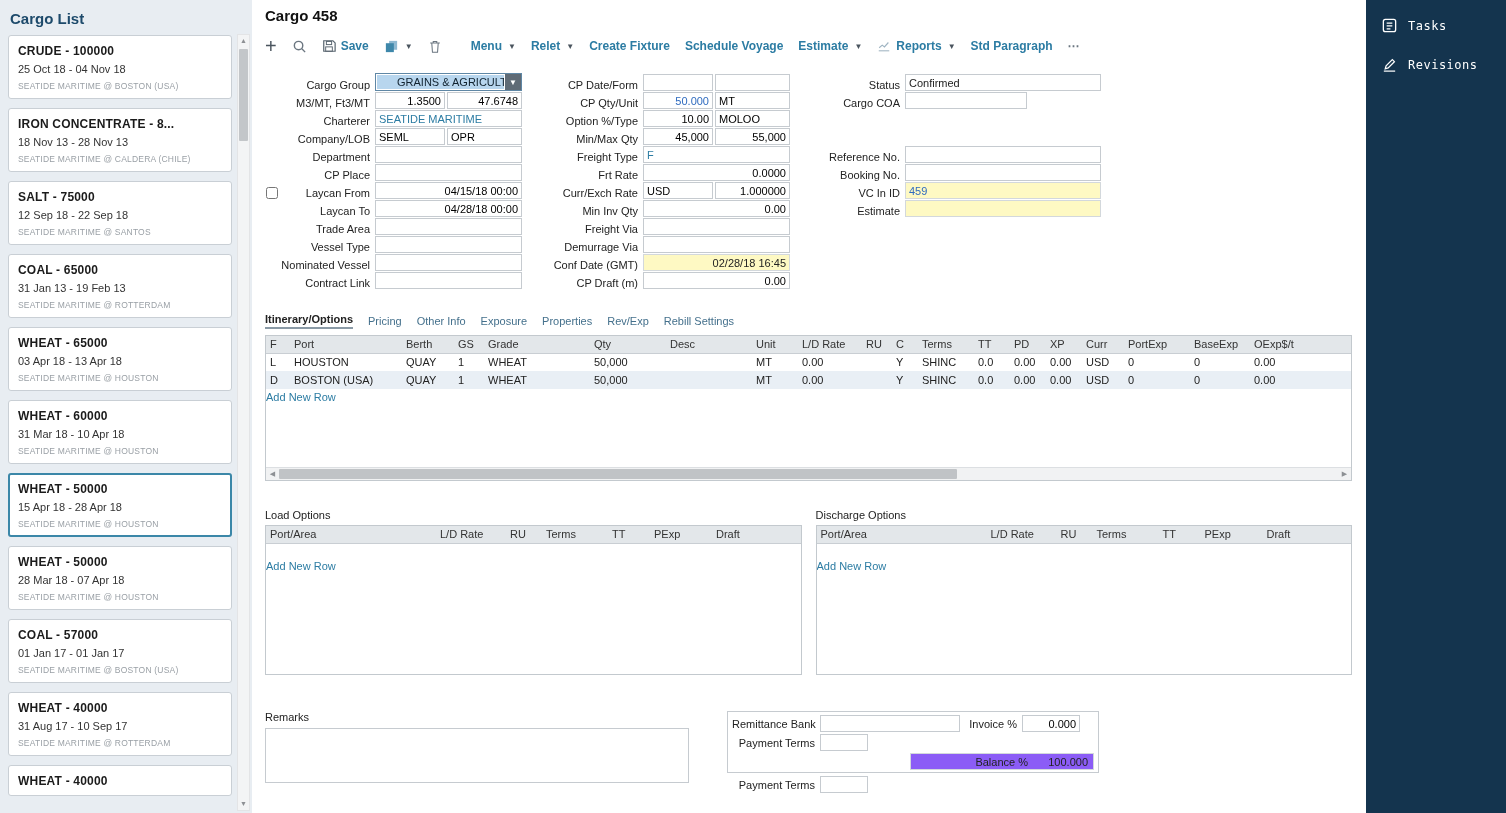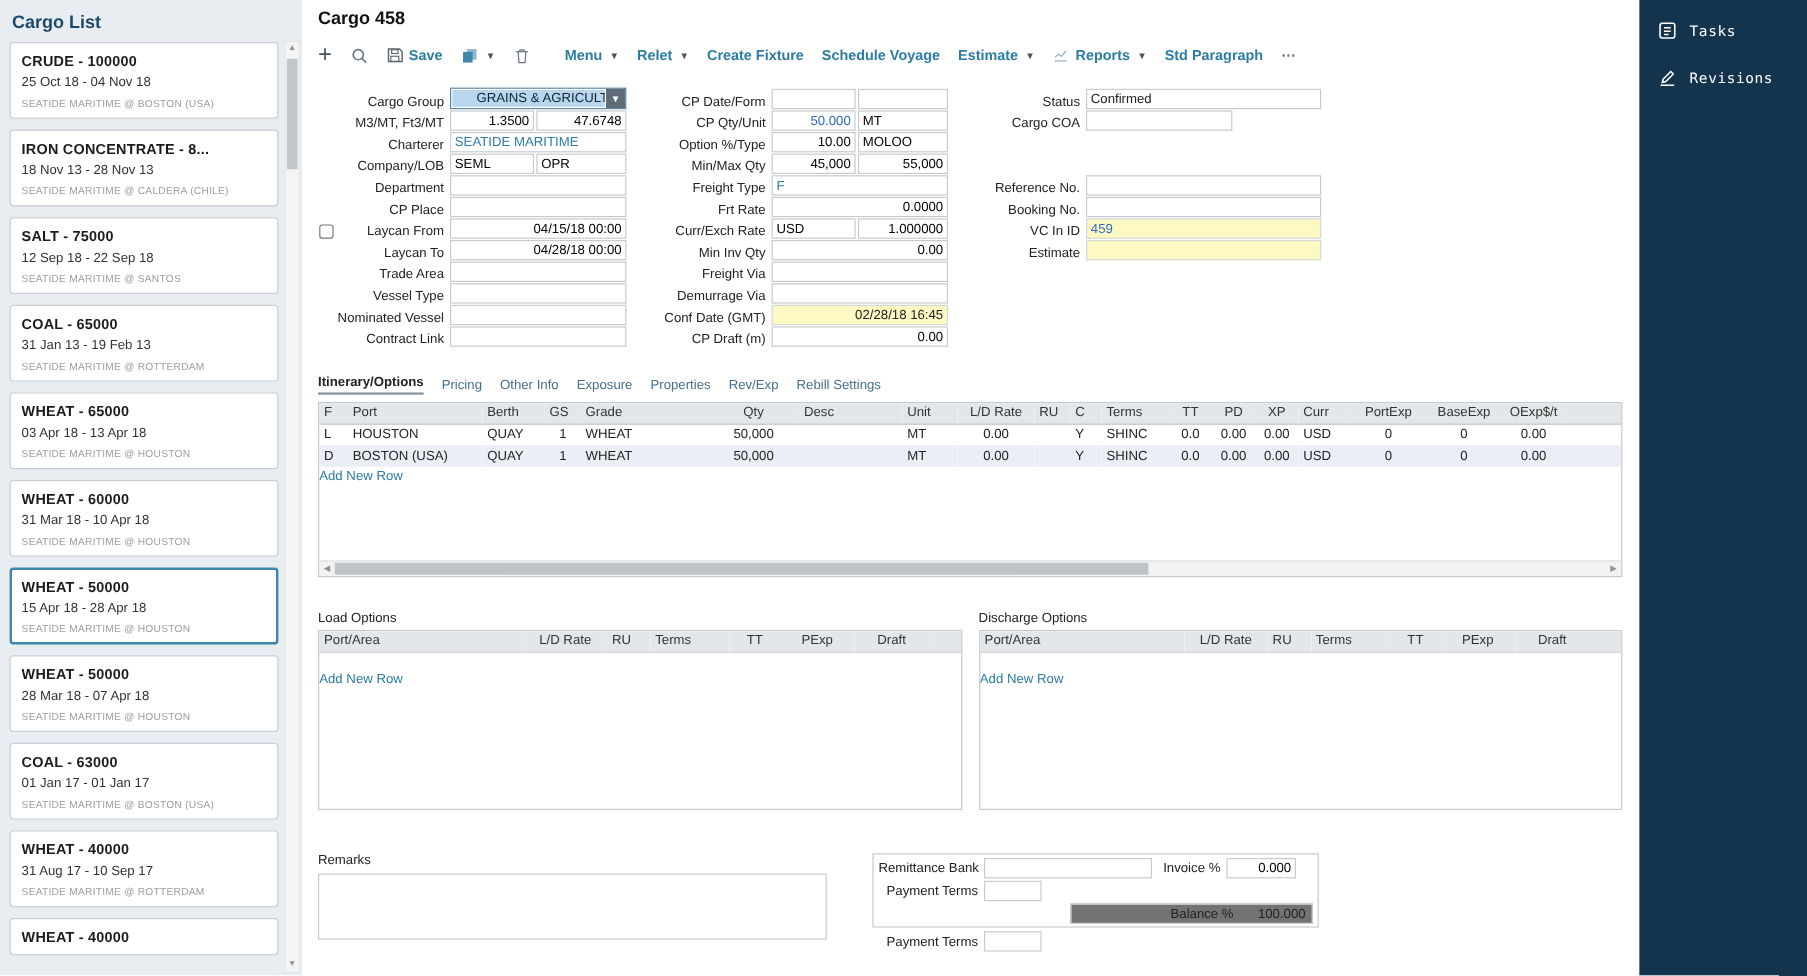--- a/index.html
+++ b/index.html
@@ -64,21 +64,21 @@
   
   .tabs{display:flex;gap:15px;margin-bottom:6px;align-items:flex-end}
   .tab{color:#44708c;cursor:pointer;padding-bottom:2px}
   .tab.active{color:#222;font-weight:bold;border-bottom:2px solid #8a9aa6}
 
   
   .itin-box{border:1px solid #c3c9ce;height:146px;position:relative;margin-bottom:28px;overflow:hidden}
   table.grid{border-collapse:collapse;width:100%;table-layout:fixed;font-size:11px}
   table.grid th{background:#e3e7ea;font-weight:normal;color:#333;height:17px;padding:0 4px;text-align:left;border-bottom:1px solid #c9ced3;overflow:hidden;white-space:nowrap}
   table.grid td{height:18px;padding:0 4px;overflow:hidden;white-space:nowrap}
-  table.grid .r{text-align:center}
+  table.grid .r{text-align:left}
   tr.alt{background:#e9eff5}
   .addrow{color:#2c7ca3;text-align:left;margin-top:2px;cursor:pointer}
   .hscroll{position:absolute;left:0;right:0;bottom:0;height:13px;background:#f1f2f3;border-top:1px solid #dcdfe2;display:flex;align-items:center}
   .hscroll .arr{width:13px;text-align:center;font-size:7px;color:#8d9094;cursor:pointer;user-select:none}
   .hscroll .track{flex:1;height:100%;position:relative}
   .hscroll .thumb{position:absolute;left:0;top:1px;height:10px;width:64%;background:#c0c3c6;border-radius:1px;cursor:grab}
 
   
   .opt-row{display:flex;gap:14px;margin-bottom:36px}
   .opt{flex:1;min-width:0}
@@ -87,21 +87,21 @@
 
   
   .bottom{display:flex;align-items:flex-start}
   .remarks{width:424px}
   .remarks .lbl{margin-bottom:5px}
   .remarks textarea{width:100%;height:55px;border:1px solid #c6cbd0;resize:none;font-family:"Liberation Sans",sans-serif;font-size:11px;padding:3px;outline:none}
   .billing{margin-left:38px;width:372px}
   .brow{display:flex;align-items:center;height:17px;margin-bottom:2px}
   .blabel{text-align:right;padding-right:5px;white-space:nowrap}
   .billing-box{border:1px solid #c6cbd0;padding:3px 4px 2px;margin-bottom:3px}
-  .balance-strip{margin-left:auto;display:flex;align-items:center;background:#737373;border:1px solid #d3d8dc;height:17px;width:202px;padding:0 2px 0 4px}
+  .balance-strip{margin-left:auto;display:flex;align-items:center;background:#8b5cf6;border:1px solid #d3d8dc;height:17px;width:184px;padding:0 2px 0 4px}
   .balance-strip .blabel{flex:1}
   .bval{width:58px;text-align:right;padding-right:3px}
 
   
   .rail{width:140px;flex:none;background:#14344e;color:#fff;padding-top:6px}
   .rail-item{display:flex;align-items:center;gap:10px;padding:11px 15px;cursor:pointer;font-family:"DejaVu Sans Mono",monospace;font-size:12px;letter-spacing:.5px;font-weight:normal}
   .icon{display:inline-flex;align-items:center;justify-content:center;flex:none}
 </style>
 </head>
 <body>
@@ -145,21 +145,21 @@
         <div class="t">WHEAT - 50000</div>
         <div class="d">15 Apr 18 - 28 Apr 18</div>
         <div class="s">SEATIDE MARITIME @ HOUSTON</div>
       </div>
       <div class="card">
         <div class="t">WHEAT - 50000</div>
         <div class="d">28 Mar 18 - 07 Apr 18</div>
         <div class="s">SEATIDE MARITIME @ HOUSTON</div>
       </div>
       <div class="card">
-        <div class="t">COAL - 63000</div>
+        <div class="t">COAL - 57000</div>
         <div class="d">01 Jan 17 - 01 Jan 17</div>
         <div class="s">SEATIDE MARITIME @ BOSTON (USA)</div>
       </div>
       <div class="card">
         <div class="t">WHEAT - 40000</div>
         <div class="d">31 Aug 17 - 10 Sep 17</div>
         <div class="s">SEATIDE MARITIME @ ROTTERDAM</div>
       </div>
       <div class="card">
         <div class="t">WHEAT - 40000</div>

